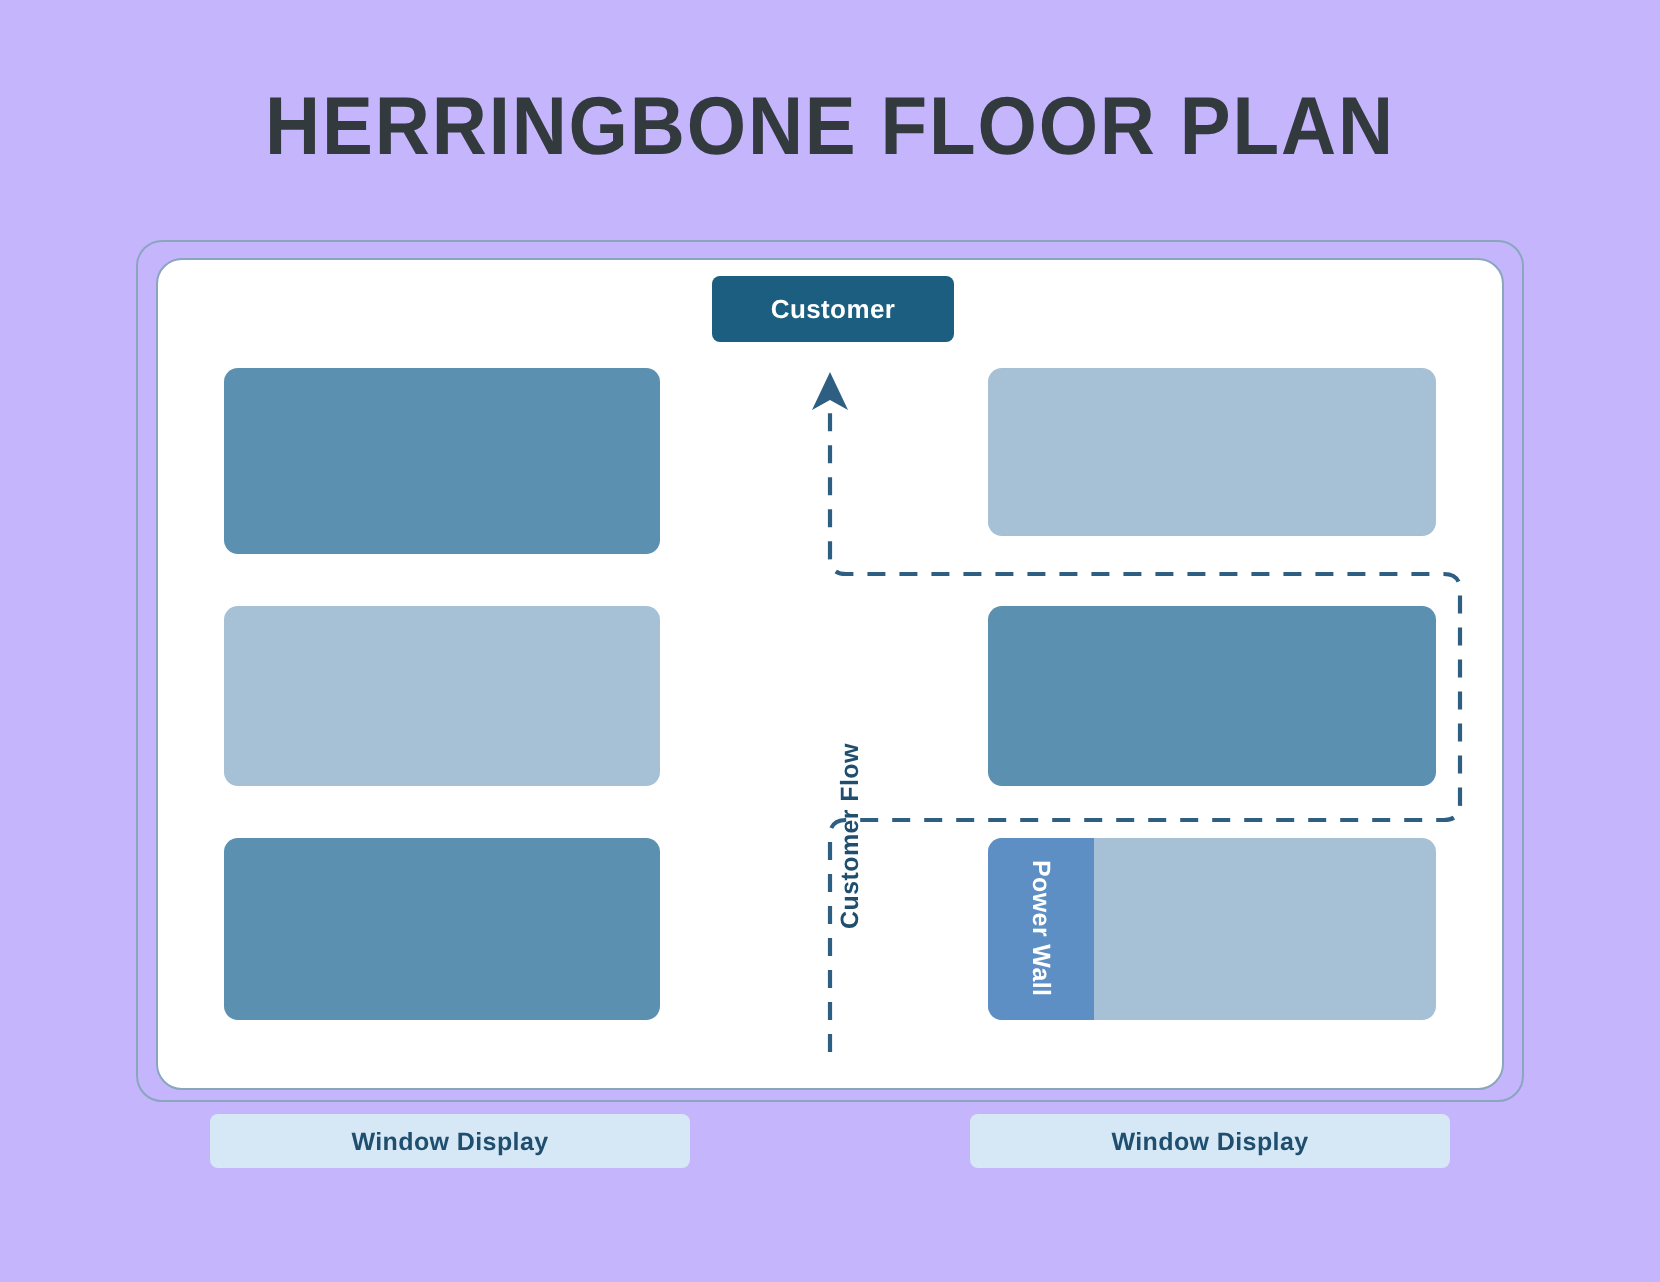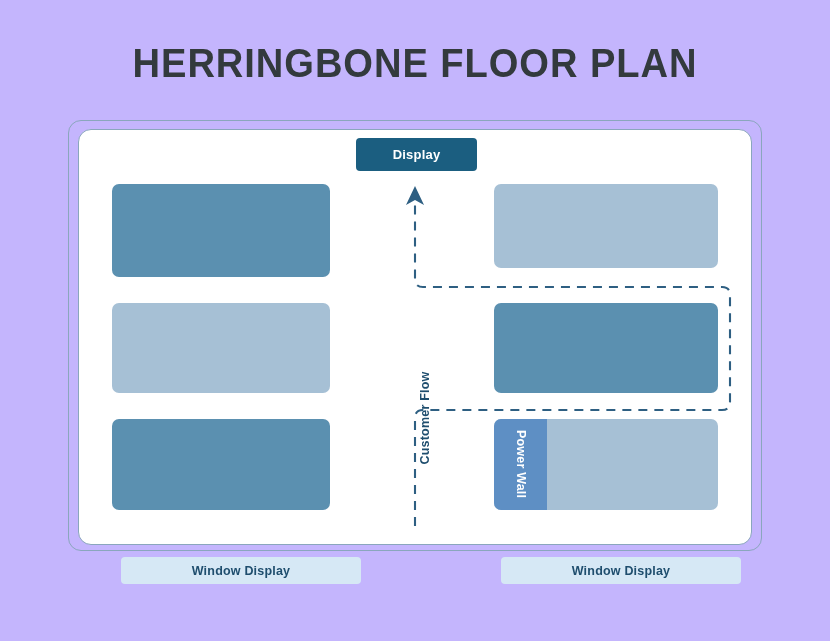--- a/index.html
+++ b/index.html
@@ -169,21 +169,20 @@
   
   .window-display {
     position: absolute;
     top: 557px;
     height: 27px;
     background: #D6E8F5;
     border-radius: 4px;
     display: flex;
     align-items: center;
     justify-content: center;
-    margin-left: 16px;
   }
   #window-display-left  { left: 105px; width: 240px; }
   #window-display-right { left: 485px; width: 240px; }
   .window-display-label {
     color: #1F4E6E;
     font-size: 12.5px;
     font-weight: bold;
     letter-spacing: 0.2px;
     white-space: nowrap;
   }
@@ -205,21 +204,21 @@
   <div id="fixture-right-1" class="fixture fx-light"></div>
   <div id="fixture-right-2" class="fixture fx-medium"></div>
 
   <div id="powerwall-group">
     <div id="powerwall-strip">
       <span id="powerwall-label">Power Wall</span>
     </div>
   </div>
 
   <div id="checkout-box">
-    <span id="checkout-label">Display</span>
+    <span id="checkout-label">Customer</span>
   </div>
 
   <svg id="flow-svg" viewBox="0 0 830 641" xmlns="http://www.w3.org/2000/svg">
     <path d="M 415 526
              L 415 418
              Q 415 410 423 410
              L 722 410
              Q 730 410 730 402
              L 730 295
              Q 730 287 722 287

